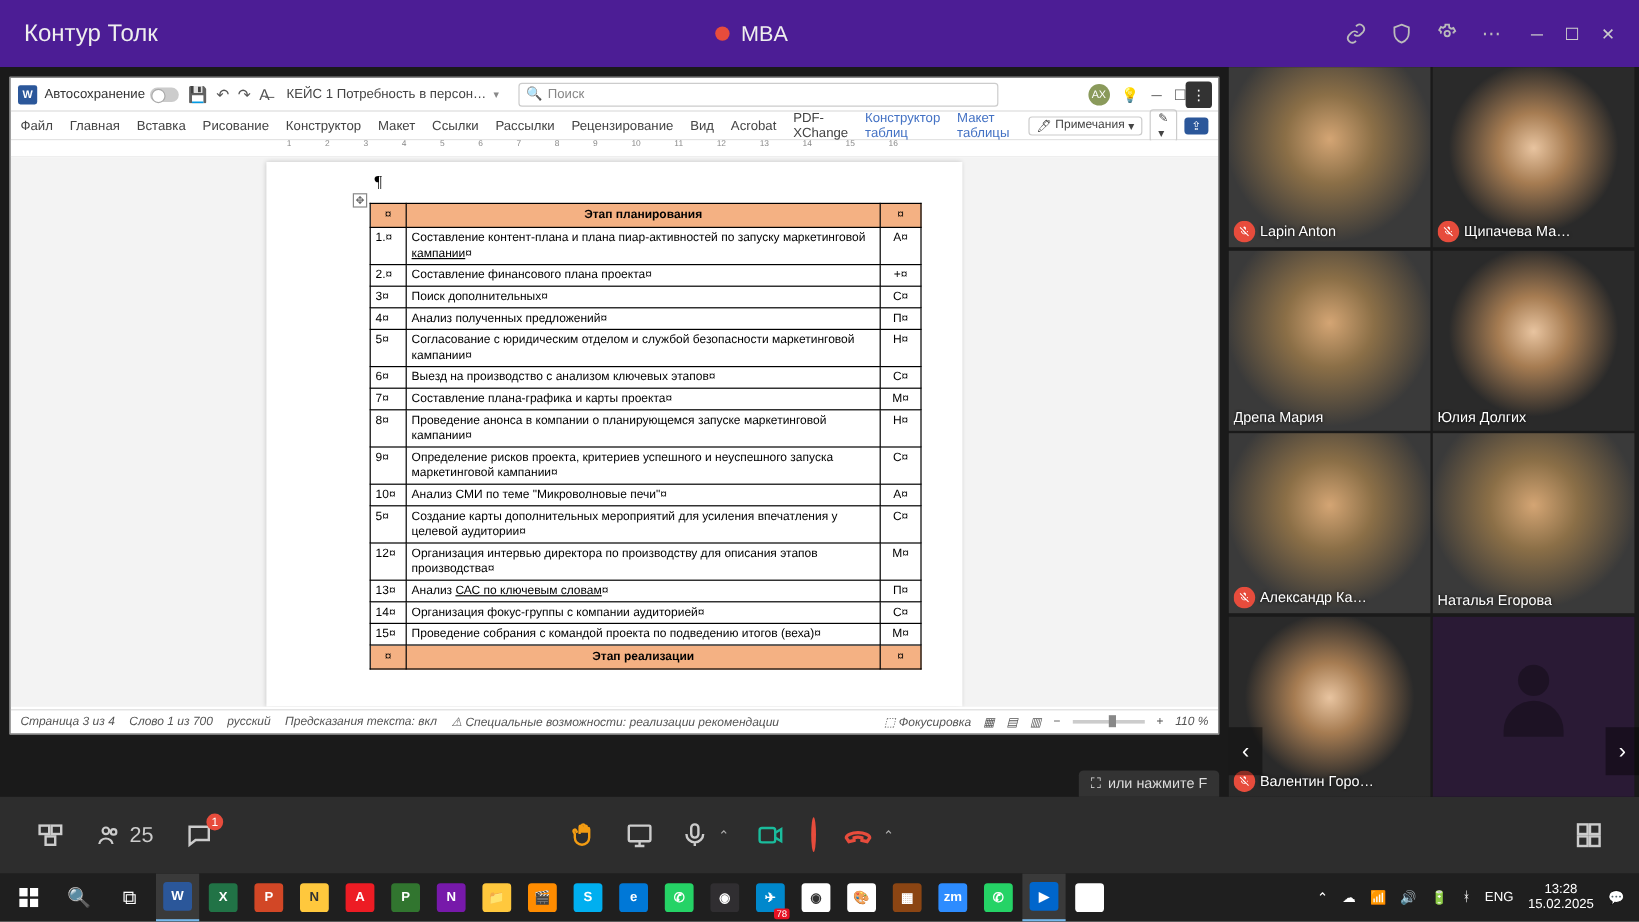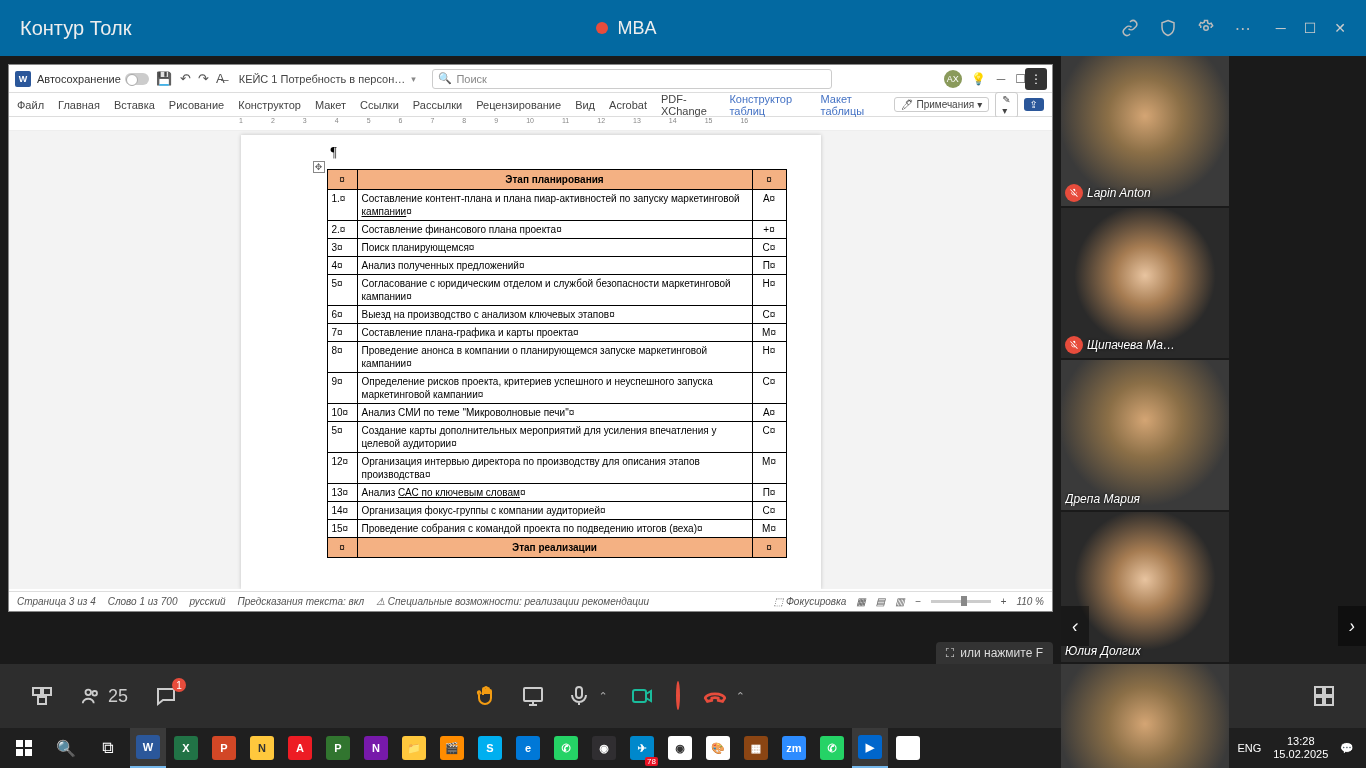--- a/index.html
+++ b/index.html
@@ -1,19 +1,19 @@
 <!DOCTYPE html>
 <html><head>
 <meta charset="utf-8">
 <style>
 * { margin: 0; padding: 0; box-sizing: border-box; font-family: "Segoe UI", Arial, sans-serif; }
 body { width: 1366px; height: 768px; overflow: hidden; background: #1a1a1a; position: relative; }
 
 
-.vc-header { height: 56px; background: #0369a1; display: flex; align-items: center; padding: 0 20px; color: #eee; }
+.vc-header { height: 56px; background: #4c1d95; display: flex; align-items: center; padding: 0 20px; color: #eee; }
 .vc-title { font-size: 20px; font-weight: 400; }
 .vc-rec { margin-left: auto; margin-right: auto; display: flex; align-items: center; gap: 10px; font-size: 18px; }
 .rec-dot { width: 12px; height: 12px; background: #e74c3c; border-radius: 50%; }
 .vc-header-icons { display: flex; gap: 20px; align-items: center; color: #bbb; }
 .vc-header-icons span { cursor: pointer; font-size: 16px; }
 .win-controls { display: flex; gap: 18px; margin-left: 25px; color: #ccc; font-size: 14px; }
 
 
 .main { display: flex; height: 608px; background: #1a1a1a; }
 .share-area { flex: 1; padding: 8px; position: relative; }
@@ -55,21 +55,21 @@
 .underline { text-decoration: underline; }
 
 .word-status { position: absolute; bottom: 0; left: 0; right: 0; height: 20px; background: #fff; border-top: 1px solid #ddd; display: flex; align-items: center; padding: 0 8px; font-size: 10px; color: #555; gap: 12px; font-style: italic; }
 .word-status .right { margin-left: auto; display: flex; gap: 10px; align-items: center; }
 .zoom-slider { width: 60px; height: 3px; background: #ccc; position: relative; }
 .zoom-slider::after { content: ""; width: 6px; height: 10px; background: #888; position: absolute; top: -4px; left: 50%; }
 
 .hint-bar { position: absolute; bottom: 0; right: 8px; background: #333; color: #ddd; padding: 4px 10px; border-radius: 4px 4px 0 0; font-size: 12px; display: flex; align-items: center; gap: 6px; }
 
 
-.participants { width: 305px; display: flex; flex-wrap: wrap; gap: 2px; padding: 0; background: #1a1a1a; position: relative; font-style: italic; }
+.participants { width: 342px; display: flex; flex-wrap: wrap; gap: 2px; padding: 0; background: #1a1a1a; position: relative; }
 .tile { width: 168px; height: 150px; background: linear-gradient(135deg, #1b9aaa, #0d7a8a); position: relative; overflow: hidden; }
 .tile.dark { background: #2a1a35; }
 .tile.cam { background: radial-gradient(circle at 50% 40%, #d4a574 0%, #8b6f47 30%, #3a3a3a 70%); }
 .tile.cam2 { background: radial-gradient(circle at 50% 45%, #e8c4a0 0%, #a67c52 25%, #2a2a2a 60%); }
 .tile-label { position: absolute; bottom: 4px; left: 4px; right: 4px; color: #fff; font-size: 12px; display: flex; align-items: center; gap: 4px; text-shadow: 0 0 3px #000; white-space: nowrap; overflow: hidden; }
 .mic-muted { width: 18px; height: 18px; background: #e74c3c; border-radius: 50%; display: flex; align-items: center; justify-content: center; font-size: 10px; flex-shrink: 0; }
 .silhouette { position: absolute; top: 50%; left: 50%; transform: translate(-50%, -50%); width: 60px; height: 70px; opacity: 0.3; }
 .silhouette::before { content: ""; display: block; width: 26px; height: 26px; background: #000; border-radius: 50%; margin: 0 auto; }
 .silhouette::after { content: ""; display: block; width: 50px; height: 30px; background: #000; border-radius: 25px 25px 0 0; margin: 4px auto 0; }
 .nav-arrow { position: absolute; top: 50%; transform: translateY(-50%); width: 28px; height: 40px; background: rgba(0,0,0,0.4); color: #fff; display: flex; align-items: center; justify-content: center; font-size: 18px; z-index: 3; }
@@ -227,21 +227,21 @@
                   <td>Составление контент-плана и плана пиар-активностей по запуску маркетинговой <span class="underline">кампании</span>¤</td>
                   <td class="code">А¤</td>
                 </tr>
                 <tr>
                   <td class="num">2.¤</td>
                   <td>Составление финансового плана проекта¤</td>
                   <td class="code">+¤</td>
                 </tr>
                 <tr>
                   <td class="num">3¤</td>
-                  <td>Поиск планирующемся¤</td>
+                  <td>Поиск дополнительных¤</td>
                   <td class="code">С¤</td>
                 </tr>
                 <tr>
                   <td class="num">4¤</td>
                   <td>Анализ полученных предложений¤</td>
                   <td class="code">П¤</td>
                 </tr>
                 <tr>
                   <td class="num">5¤</td>
                   <td>Согласование с юридическим отделом и службой безопасности маркетинговой кампании¤</td>

